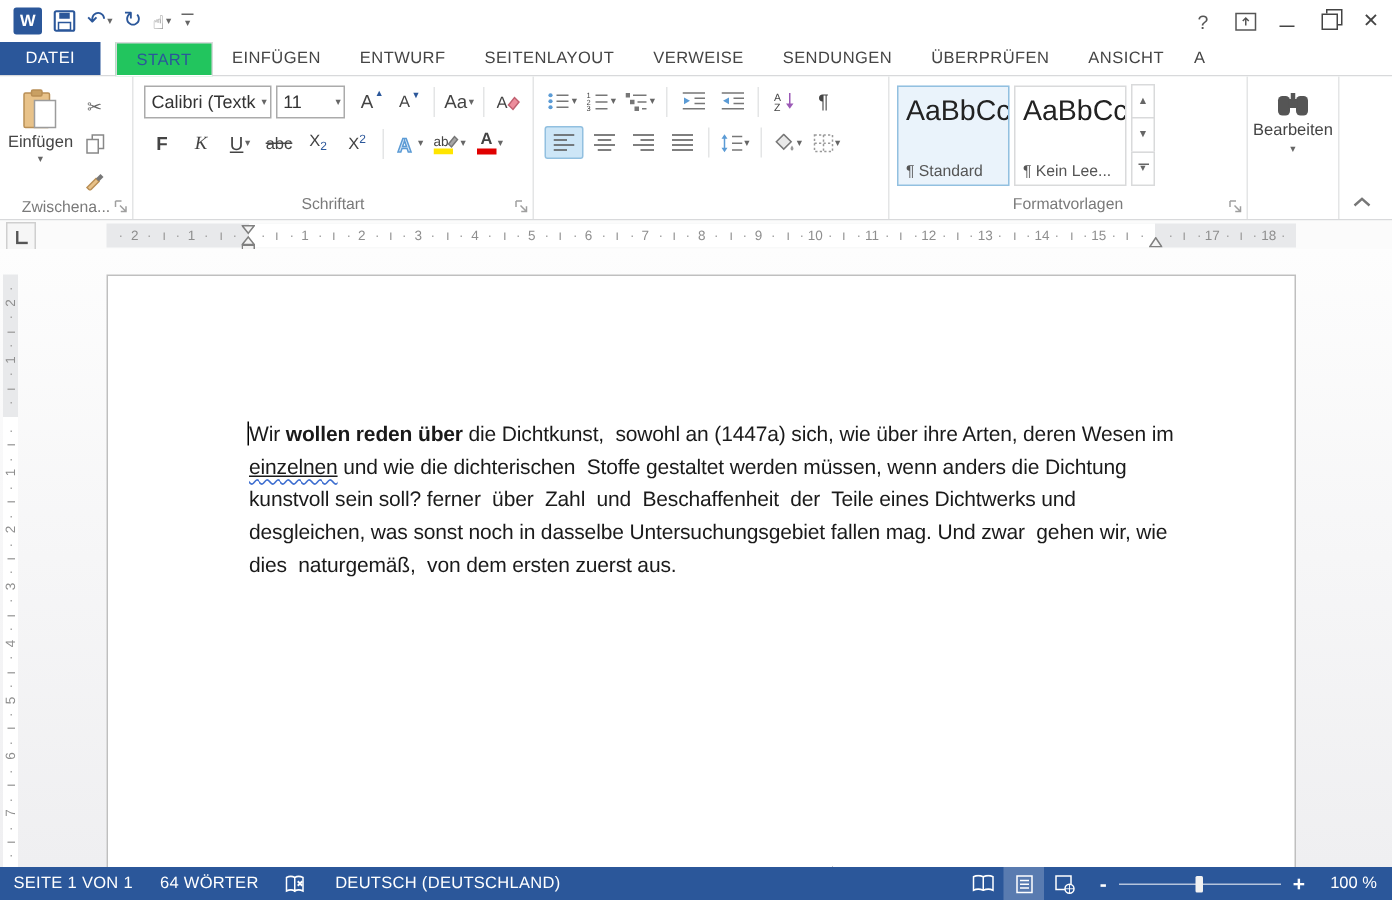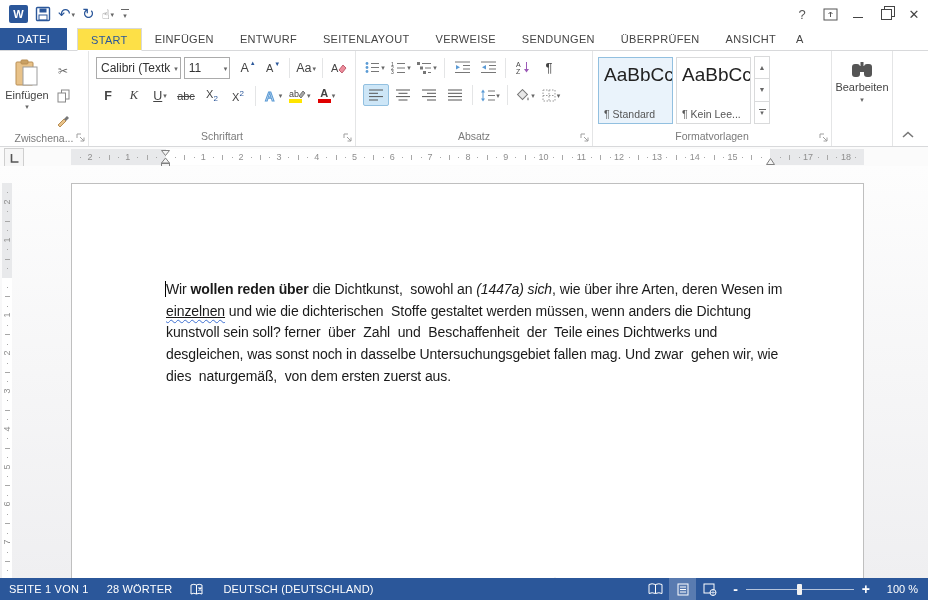--- a/index.html
+++ b/index.html
@@ -19,21 +19,21 @@
   .qmore .bar{width:8px;border-top:1px solid #666;margin-bottom:1px}
   .apptitle{position:absolute;left:0;right:0;text-align:center;font-size:12px;color:#444}
   .winbtns{margin-left:auto;display:flex;align-items:center;z-index:2}
   .winbtn{width:28px;height:24px;display:flex;align-items:center;justify-content:center;color:#444;font-size:12px}
   .restore-box{width:9px;height:9px;border:1px solid #444;position:relative;background:#fff}
   .restore-box::before{content:"";position:absolute;left:2px;top:-4px;width:9px;height:9px;border:1px solid #444;z-index:-1}
   
   .tabrow{height:22px;display:flex;align-items:stretch;background:#fff;border-bottom:1px solid #D8D9DB;position:relative}
   .tab-file{background:#2B579A;color:#fff;padding:0 17px;display:flex;align-items:center;letter-spacing:.3px}
   .tab{padding:0 13px;display:flex;align-items:center;color:#444;letter-spacing:.3px;white-space:nowrap}
-  .tab.active{border:1px solid #D8D9DB;border-bottom:1px solid #fff;margin-bottom:-1px;color:#2B579A;background:#fde047}
+  .tab.active{border:1px solid #D8D9DB;border-bottom:1px solid #fff;margin-bottom:-1px;color:#2B579A;background:#22c55e}
   .tab-overflow{margin-left:-6px;display:flex;align-items:center;overflow:hidden}
   
   .ribbon{height:95px;background:#fff;border-bottom:1px solid #D8D9DB;display:flex;position:relative}
   .group{border-right:1px solid #E4E5E6;display:flex;flex-direction:column;position:relative;padding-top:6px}
   .group-label{margin-top:auto;height:17px;display:flex;align-items:center;justify-content:center;
                color:#7A7A7A;font-size:10.5px;position:relative;padding-bottom:2px}
   .launcher{position:absolute;right:3px;bottom:4px;opacity:.8}
   .g-clip{width:88px}.g-font{width:266px}.g-par{width:236px}.g-sty{width:238px}.g-edit{width:60px}
   .g-rest{flex:1;border-right:none;position:relative}
   .collapse-btn{position:absolute;right:14px;bottom:8px}
@@ -81,21 +81,21 @@
   .indent-right{position:absolute;left:695px;top:9px}
   
   .docarea{position:absolute;left:0;top:166px;right:0;bottom:22px;background:linear-gradient(#FDFDFD,#EFEFF1);overflow:hidden}
   .vruler{position:absolute;left:2px;top:17px;width:10px;bottom:0;background:#E8E9EB}
   .vruler .active-zone{position:absolute;top:94.5px;left:0;right:0;bottom:0;background:#fff}
   .vnum{position:absolute;left:0px;width:10px;text-align:center;transform:translateY(-50%) rotate(-90deg);
         font-size:9px;color:#8E8E8E}
   .page{position:absolute;left:71px;top:17px;width:791px;bottom:-2px;background:#fff;border:1px solid #BFBFBF}
   .doc-text{position:absolute;left:94px;top:95px;right:20px;font-size:14px;color:#1A1A1A;letter-spacing:-.1px}
   .doc-line{white-space:pre;line-height:21.7px}
-  .sb{font-weight:bold}.si{font-style:italic}.su{text-decoration:underline}
+  .sb{font-weight:bold}.si{}.su{text-decoration:underline}
   .ssq{text-decoration:underline wavy #3E6FD0;text-decoration-thickness:1px;text-underline-offset:3px}
   .caret{position:absolute;left:93px;top:97px;width:1px;height:16px;background:#000}
   .mousecursor{position:absolute;left:549px;top:411px;z-index:9}
   
   .statusbar{position:absolute;left:0;bottom:0;right:0;height:22px;background:#2B579A;color:#fff;
              display:flex;align-items:center;font-size:11px}
   .sb-item{padding:0 9px;display:flex;align-items:center;gap:4px;height:100%;letter-spacing:.2px}
   .sb-right{margin-left:auto;display:flex;align-items:center;height:100%}
   .viewbtn{width:27px;height:100%;display:flex;align-items:center;justify-content:center}
   .viewbtn.active{background:rgba(255,255,255,.22)}
@@ -391,27 +391,20 @@
         </svg>
           <span class="drop">▾</span>
       </div>
       <div class="rbtn">
         <svg width="14" height="13" viewBox="0 0 14 13">
           <rect x="1" y="1" width="12" height="11" fill="none" stroke="#999" stroke-dasharray="1.5,1.5"></rect>
           <path d="M7 1 V12 M1 6.5 H13" stroke="#999" stroke-dasharray="1.5,1.5"></path>
         </svg>
           <span class="drop">▾</span>
       </div>
-    </div>
-    <div class="group-label">
-      <span>Absatz</span>
-      <svg class="launcher" width="9" height="9" viewBox="0 0 9 9">
-        <path d="M1 1 H5 M1 1 V5" stroke="#888" fill="none"></path>
-          <path d="M4 4 L8 8 M8 4.5 V8 H4.5" stroke="#888" fill="none"></path>
-      </svg>
     </div>
   </div>
 
   <div class="group g-sty">
     <div class="style-gallery">
       <div class="style-card selected">
         <span class="style-preview">AaBbCcDc</span>
         <span class="style-name">¶ Standard</span>
       </div>
       <div class="style-card">
@@ -618,21 +611,21 @@
         <div class="doc-line"><span>dies  naturgemäß,  von dem ersten zuerst aus.</span></div>
       </div>
   </div>
   <svg class="mousecursor" width="12" height="18" viewBox="0 0 12 18">
     <path d="M3 1.5 Q5 2.5 6 1.5 Q7 2.5 9 1.5 M6 2 V16 M3 16.5 Q5 15.5 6 16.5 Q7 15.5 9 16.5" fill="none" stroke="#222" stroke-width="1.2"></path>
   </svg>
 </div>
 
 <div class="statusbar">
   <div class="sb-item">SEITE 1 VON 1</div>
-  <div class="sb-item">28 WÖRTER</div>
+  <div class="sb-item">64 WÖRTER</div>
   <div class="sb-item">
     <svg width="15" height="13" viewBox="0 0 15 13">
       <path d="M1 2 Q4 0.5 6.5 2 V11 Q4 9.5 1 11 Z M6.5 2 Q9 0.5 12 2 V11 Q9 9.5 6.5 11 Z" fill="none" stroke="#fff"></path>
       <path d="M8.5 4.5 L11.5 7.5 M11.5 4.5 L8.5 7.5" stroke="#fff" stroke-width="1.3"></path>
     </svg>
   </div>
   <div class="sb-item">DEUTSCH (DEUTSCHLAND)</div>
   <div class="sb-right">
     <div class="viewbtn">
       <svg width="15" height="12" viewBox="0 0 15 12">

